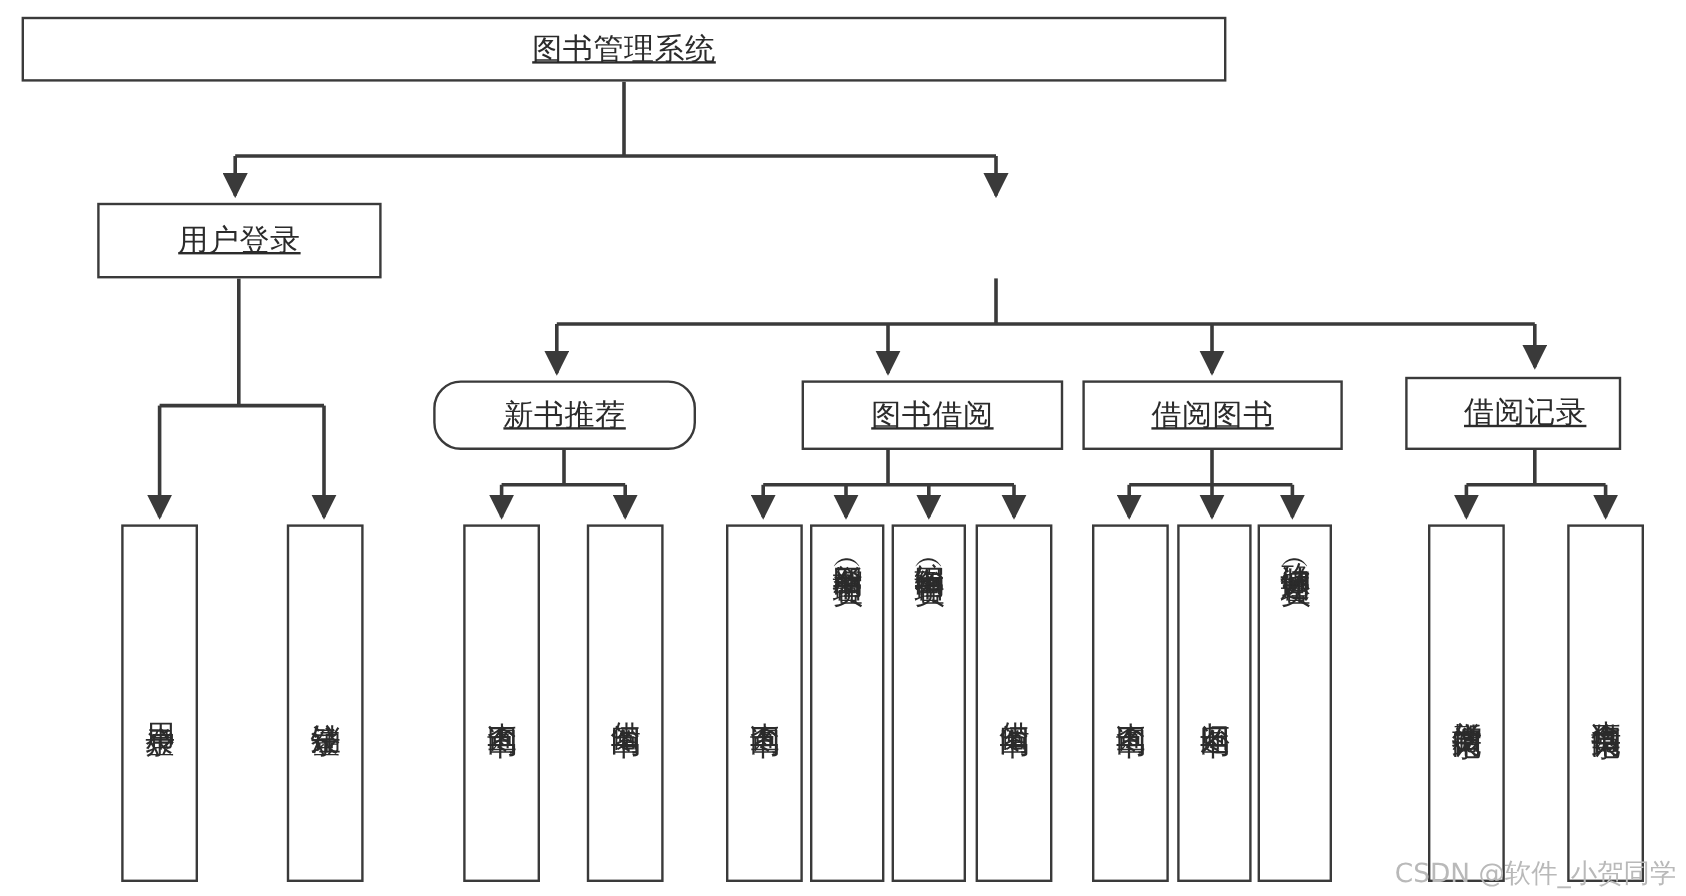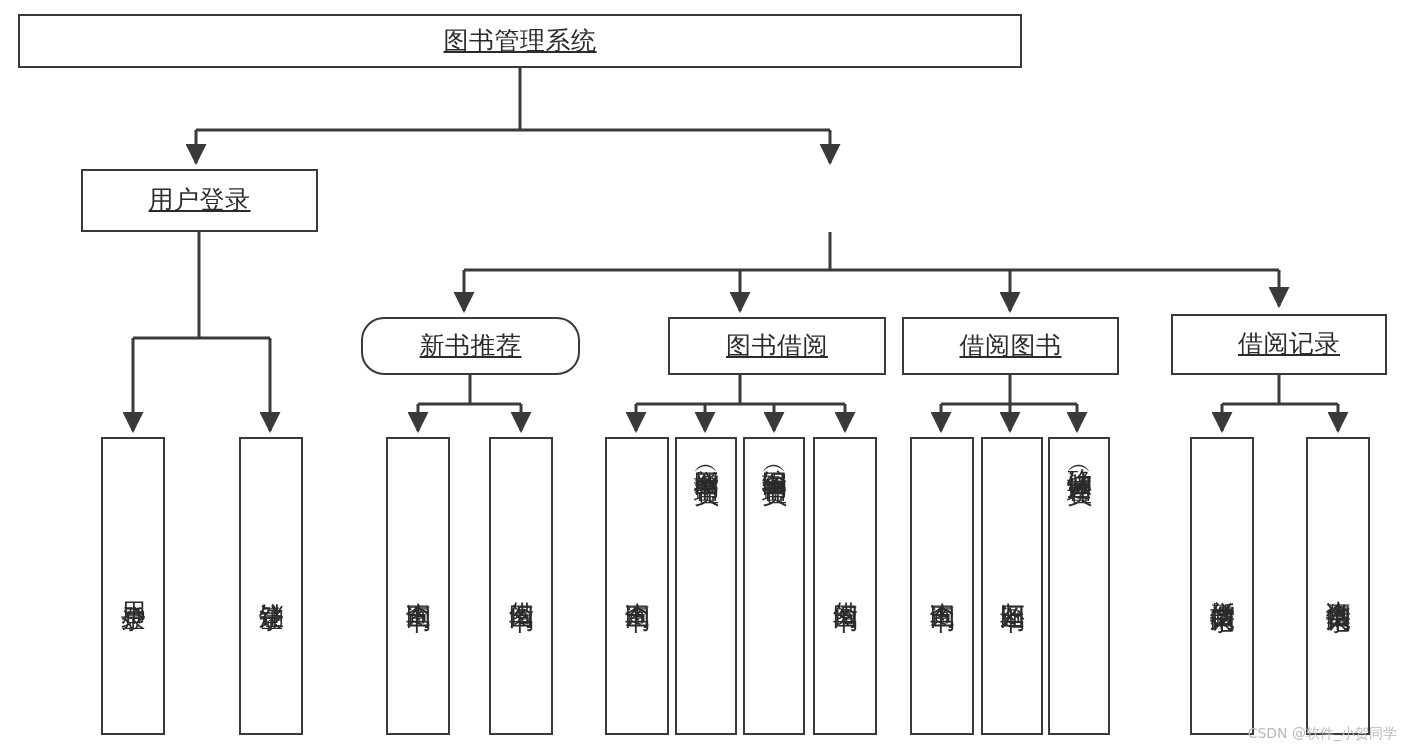--- a/index.html
+++ b/index.html
@@ -68,21 +68,21 @@
   }
   
   .node.vert.center-v {
     align-items: center;
     padding-top: 0;
   }
   #watermark {
     position: absolute;
     right: 8px;
     bottom: 4px;
-    font-size: 14px;
+    font-size: 22px;
     color: #b9b9b9;
     white-space: nowrap;
     font-family: "DejaVu Sans", "Liberation Sans", sans-serif;
     pointer-events: none;
   }
 </style>
 </head>
 <body>
 
 <div id="diagram-root">
@@ -147,21 +147,21 @@
 
   <div class="node horiz" style="left:361px; top:317px; width:219px; height:58px;border-radius:23px;">
     <span class="node-label">新书推荐</span>
   </div>
   <div class="node horiz" style="left:632px; top:317px; width:218px; height:58px;margin-left:36px;">
     <span class="node-label">图书借阅</span>
   </div>
   <div class="node horiz" style="left:902px; top:317px; width:217px; height:58px;">
     <span class="node-label">借阅图书</span>
   </div>
-  <div class="node horiz" style="left:1171px; top:314px; width:216px; height:61px;padding-left:20px;">
+  <div class="node horiz" style="left:1171px; top:314px; width:180px; height:61px;padding-left:20px;">
     <span class="node-label">借阅记录</span>
   </div>
 
   <div class="node vert center-v" style="left:101px; top:437px; width:64px; height:298px;">
     <span class="node-label">用户登录</span>
   </div>
   <div class="node vert center-v" style="left:239px; top:437px; width:64px; height:298px;">
     <span class="node-label">注销登录</span>
   </div>
 

